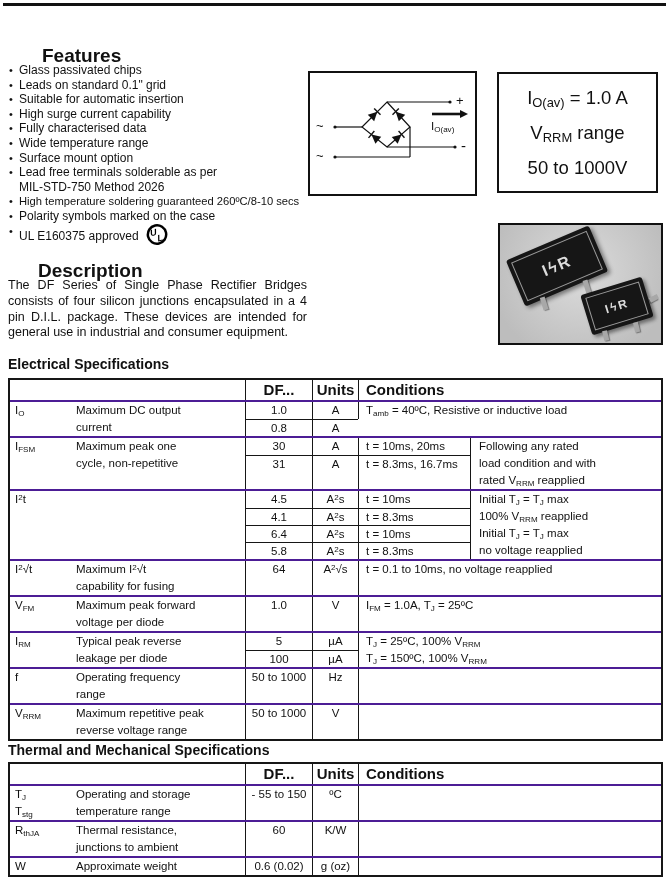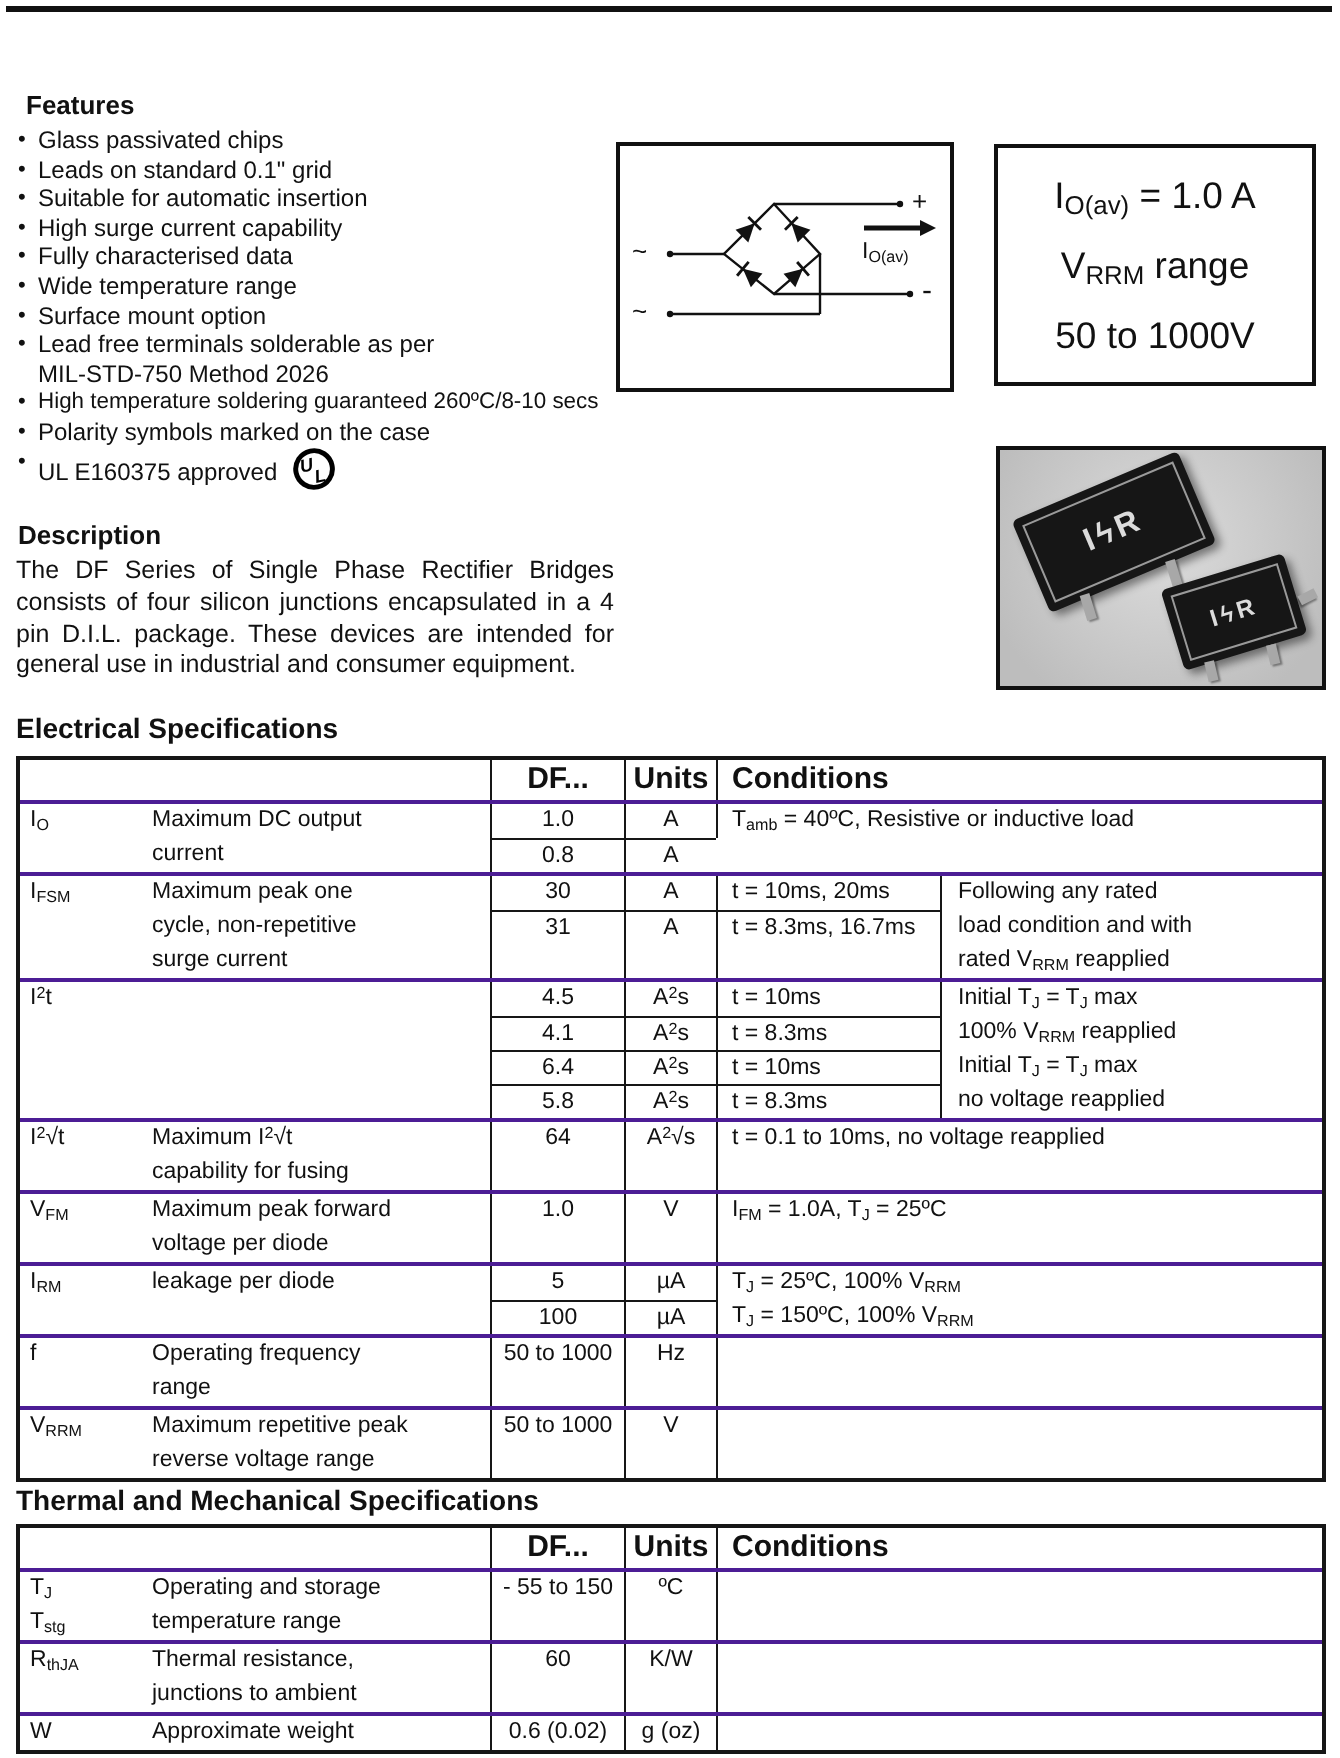--- a/index.html
+++ b/index.html
@@ -5,21 +5,21 @@
   html,body{margin:0;padding:0;background:#e8e8e8;}
   .page{position:relative;width:670px;height:879px;background:#ffffff;
         font-family:"Liberation Sans","DejaVu Sans",sans-serif;color:#111;overflow:hidden;}
   .abs{position:absolute;}
   sub{font-size:0.70em;vertical-align:-0.25em;line-height:0;}
   sup{font-size:0.70em;vertical-align:0.4em;line-height:0;}
 
   .top-rule{position:absolute;left:3px;top:3px;width:663px;height:3px;background:#111;}
   .title{position:absolute;left:8px;top:11px;font-size:21px;font-weight:bold;letter-spacing:0;}
 
-  .sec-h{font-weight:bold;font-size:13px;}
+  .sec-h{font-weight:bold;font-size:19px;margin-left:29px;}
   .big-h{font-weight:bold;font-size:14px;}
 
   .features{position:absolute;left:8px;top:63px;width:322px;}
   .feat{position:relative;padding-left:11px;line-height:14.6px;font-size:12px;}
   .feat.bullet::before{content:"•";position:absolute;left:1px;top:0;font-size:11px;}
   .feat.tight{font-size:11.2px;}
   .ul-svg{vertical-align:-5px;margin-left:7px;}
 
   .desc-p{position:absolute;left:8px;top:278px;width:299px;font-size:12.5px;line-height:15.8px;text-align:justify;}
 
@@ -177,21 +177,20 @@
       <div class="c ctr bl bt" style="grid-area:2/2">0.8</div>
       <div class="c ctr bl bt" style="grid-area:2/3">A</div>
     </div>
 
     <div class="band">
       <div class="c symcell" style="grid-area:1/1/4/2">
         <span class="sym">I<sub>FSM</sub></span>
         <div class="dsc">
           <div>Maximum peak one</div>
           <div>cycle, non-repetitive</div>
-          <div>surge current</div>
         </div>
       </div>
       <div class="c ctr bl" style="grid-area:1/2">30</div>
       <div class="c ctr bl" style="grid-area:1/3">A</div>
       <div class="c bl cond" style="grid-area:1/4">t = 10ms, 20ms</div>
       <div class="c bl note" style="grid-area:1/5/4/6">
         <div>Following any rated</div>
         <div>load condition and with</div>
         <div>rated V<sub>RRM</sub> reapplied</div>
       </div>
@@ -247,20 +246,21 @@
       </div>
       <div class="c ctr bl" style="grid-area:1/2/3/3">1.0</div>
       <div class="c ctr bl" style="grid-area:1/3/3/4">V</div>
       <div class="c bl cond" style="grid-area:1/4/3/6">I<sub>FM</sub> = 1.0A, T<sub>J</sub> = 25ºC</div>
     </div>
 
     <div class="band">
       <div class="c symcell" style="grid-area:1/1/3/2">
         <span class="sym">I<sub>RM</sub></span>
         <div class="dsc">
+          <div>Typical peak reverse</div>
           <div>leakage per diode</div>
         </div>
       </div>
       <div class="c ctr bl" style="grid-area:1/2">5</div>
       <div class="c ctr bl" style="grid-area:1/3">µA</div>
       <div class="c bl cond" style="grid-area:1/4/2/6">T<sub>J</sub> = 25ºC, 100% V<sub>RRM</sub></div>
       <div class="c ctr bl bt" style="grid-area:2/2">100</div>
       <div class="c ctr bl bt" style="grid-area:2/3">µA</div>
       <div class="c bl cond" style="grid-area:2/4/3/6">T<sub>J</sub> = 150ºC, 100% V<sub>RRM</sub></div>
     </div>

